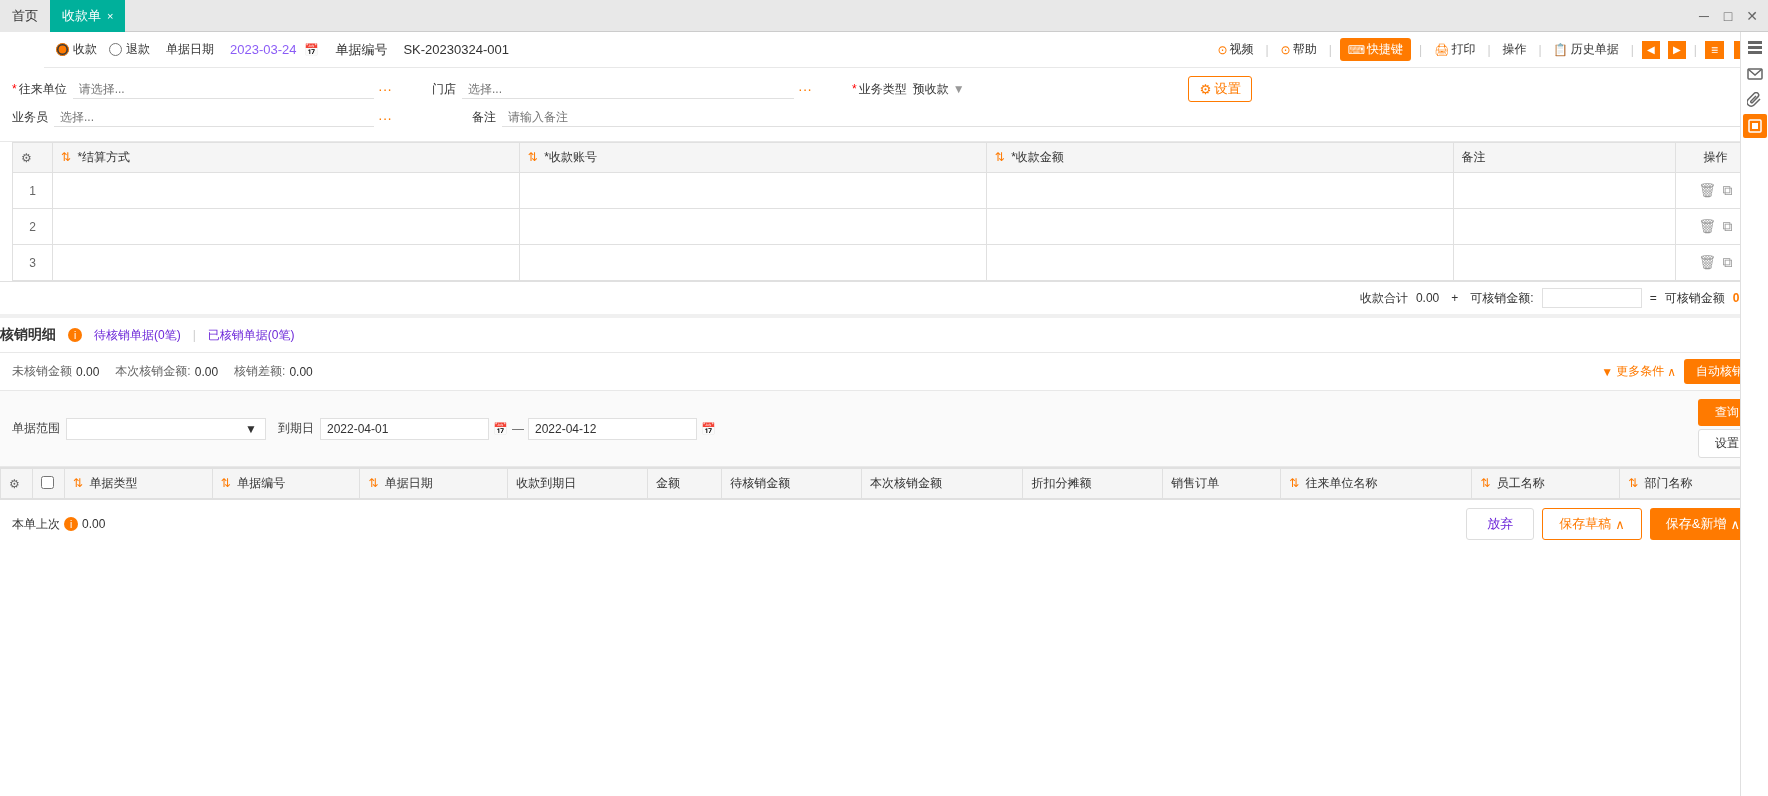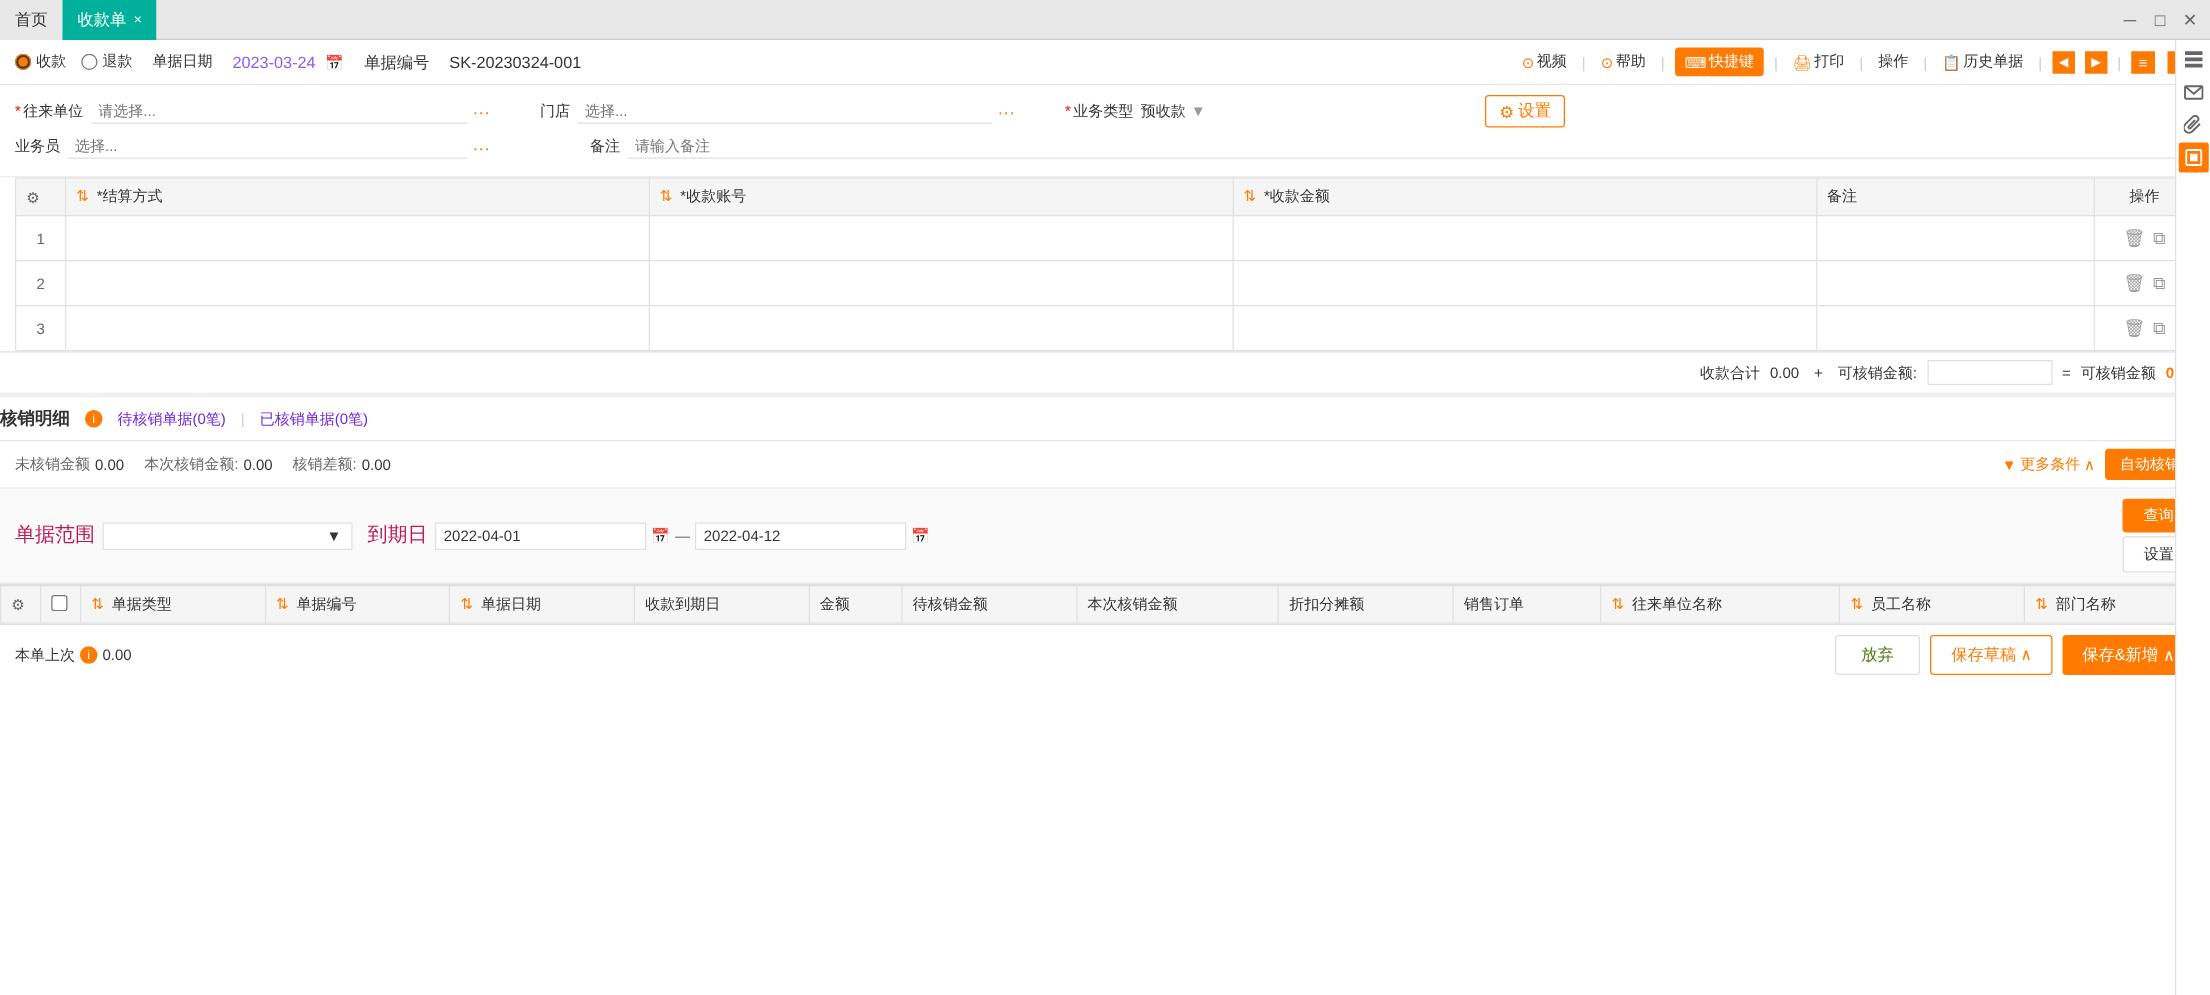--- a/index.html
+++ b/index.html
@@ -10,21 +10,21 @@
     .tab-item { padding: 0 12px; height: 32px; display: flex; align-items: center; cursor: pointer; font-size: 13px; background: #e8e8e8; color: #333; }
     .tab-item.active { background: #00b09b; color: #fff; }
     .tab-close { margin-left: 6px; cursor: pointer; font-size: 11px; }
     .tab-bar-right { margin-left: auto; display: flex; align-items: center; padding-right: 8px; gap: 8px; }
     .win-btn { width: 16px; height: 16px; border: none; background: transparent; cursor: pointer; font-size: 14px; color: #666; }
 
     
     .main-container { background: #fff; height: calc(796px - 32px); display: flex; flex-direction: column; overflow: hidden; }
     
     
-    .toolbar-row { display: flex; align-items: center; padding: 6px 12px; border-bottom: 1px solid #e8e8e8; gap: 16px; background: #fff; flex-shrink: 0; }
+    .toolbar-row { display: flex; align-items: center; padding: 6px 12px; border-bottom: 1px solid #e8e8e8; gap: 16px; background: #fff; flex-shrink: 0; margin-left: 44px; }
     .radio-group { display: flex; gap: 12px; align-items: center; }
     .radio-item { display: flex; align-items: center; gap: 4px; cursor: pointer; }
     .radio-item input[type=radio] { accent-color: #ff7a00; }
     .field-label { color: #333; }
     .date-field { display: flex; align-items: center; gap: 4px; }
     .date-value { color: #8b5cf6; font-size: 13px; }
     .date-icon { color: #ff7a00; cursor: pointer; }
     .doc-num { display: flex; align-items: center; gap: 4px; color: #333; font-size: 13px; }
     .toolbar-right { margin-left: auto; display: flex; align-items: center; gap: 8px; font-size: 12px; color: #333; }
     .toolbar-btn { display: flex; align-items: center; gap: 2px; cursor: pointer; color: #333; padding: 2px 4px; }
@@ -75,42 +75,42 @@
     .stat-item { display: flex; align-items: center; gap: 4px; font-size: 12px; }
     .stat-label { color: #666; text-align: center; }
     .stat-val { color: #333; }
     .verify-stats-right { margin-left: auto; display: flex; align-items: center; gap: 8px; }
     .filter-btn { color: #ff7a00; cursor: pointer; font-size: 12px; display: flex; align-items: center; gap: 3px; }
     .auto-btn { background: #ff7a00; color: #fff; border: none; padding: 4px 12px; cursor: pointer; border-radius: 3px; font-size: 12px; }
 
     
     .query-form { padding: 8px 12px; display: flex; align-items: center; gap: 12px; border-bottom: 1px solid #e8e8e8; background: #fafafa; }
     .query-field { display: flex; align-items: center; gap: 6px; }
-    .query-label { color: #be185d; font-size: 16px; white-space: nowrap; }
+    .query-label { color: #404040; font-size: 12px; white-space: nowrap; }
     .query-select { display: flex; align-items: center; border: 1px solid #e0e0e0; padding: 3px 8px; min-width: 200px; cursor: pointer; background: #fff; gap: 8px; }
     .query-select-text { flex: 1; color: #999; font-size: 12px; }
     .query-date { display: flex; align-items: center; gap: 4px; }
     .date-input { border: 1px solid #e0e0e0; padding: 3px 6px; font-size: 12px; color: #333; background: #fff; }
     .date-cal-icon { color: #666; cursor: pointer; }
     .dash { color: #666; }
     .query-btn { background: #ff7a00; color: #fff; border: none; padding: 5px 16px; cursor: pointer; border-radius: 3px; font-size: 12px; }
     .set-btn { background: #fff; border: 1px solid #ddd; color: #333; padding: 5px 16px; cursor: pointer; border-radius: 3px; font-size: 12px; }
     .query-btns { margin-left: auto; display: flex; flex-direction: column; gap: 3px; }
 
     
     .bottom-table-header { background: #f5f5f5; border-top: 1px solid #e0e0e0; }
     .bottom-table { width: 100%; border-collapse: collapse; font-size: 12px; }
     .bottom-table th { padding: 6px 8px; text-align: left; border: 1px solid #e0e0e0; font-weight: normal; color: #333; white-space: nowrap; }
 
     
     .footer { padding: 8px 12px; display: flex; align-items: center; border-top: 1px solid #e0e0e0; background: #fff; flex-shrink: 0; }
     .footer-left { display: flex; align-items: center; gap: 4px; color: #333; font-size: 12px; }
     .footer-btns { margin-left: auto; display: flex; gap: 8px; }
-    .btn-discard { background: #fff; border: 1px solid #ddd; color: #4d7c0f; padding: 6px 20px; cursor: pointer; border-radius: 3px; font-size: 13px; }
-    .btn-save-draft { background: #fff; border: 1px solid #ff7a00; color: #ff7a00; padding: 6px 16px; cursor: pointer; border-radius: 3px; font-size: 13px; display: flex; align-items: center; gap: 4px; font-family: Liberation Mono, monospace; }
+    .btn-discard { background: #fff; border: 1px solid #ddd; color: #6d28d9; padding: 6px 20px; cursor: pointer; border-radius: 3px; font-size: 13px; }
+    .btn-save-draft { background: #fff; border: 1px solid #ff7a00; color: #ff7a00; padding: 6px 16px; cursor: pointer; border-radius: 3px; font-size: 13px; display: flex; align-items: center; gap: 4px; }
     .btn-save-new { background: #ff7a00; color: #fff; border: none; padding: 6px 16px; cursor: pointer; border-radius: 3px; font-size: 13px; display: flex; align-items: center; gap: 4px; }
 
     
     .right-sidebar { position: fixed; right: 0; top: 32px; width: 28px; display: flex; flex-direction: column; align-items: center; padding: 4px 0; gap: 2px; background: #fff; border-left: 1px solid #e0e0e0; height: calc(796px - 32px); z-index: 10; }
     .sidebar-icon { width: 24px; height: 24px; display: flex; align-items: center; justify-content: center; cursor: pointer; color: #666; font-size: 14px; }
     .sidebar-icon.active { background: #ff7a00; color: #fff; border-radius: 2px; }
 
     
     .info-icon { display: inline-flex; align-items: center; justify-content: center; width: 14px; height: 14px; border-radius: 50%; background: #ff7a00; color: #fff; font-size: 10px; cursor: pointer; }
   </style>

